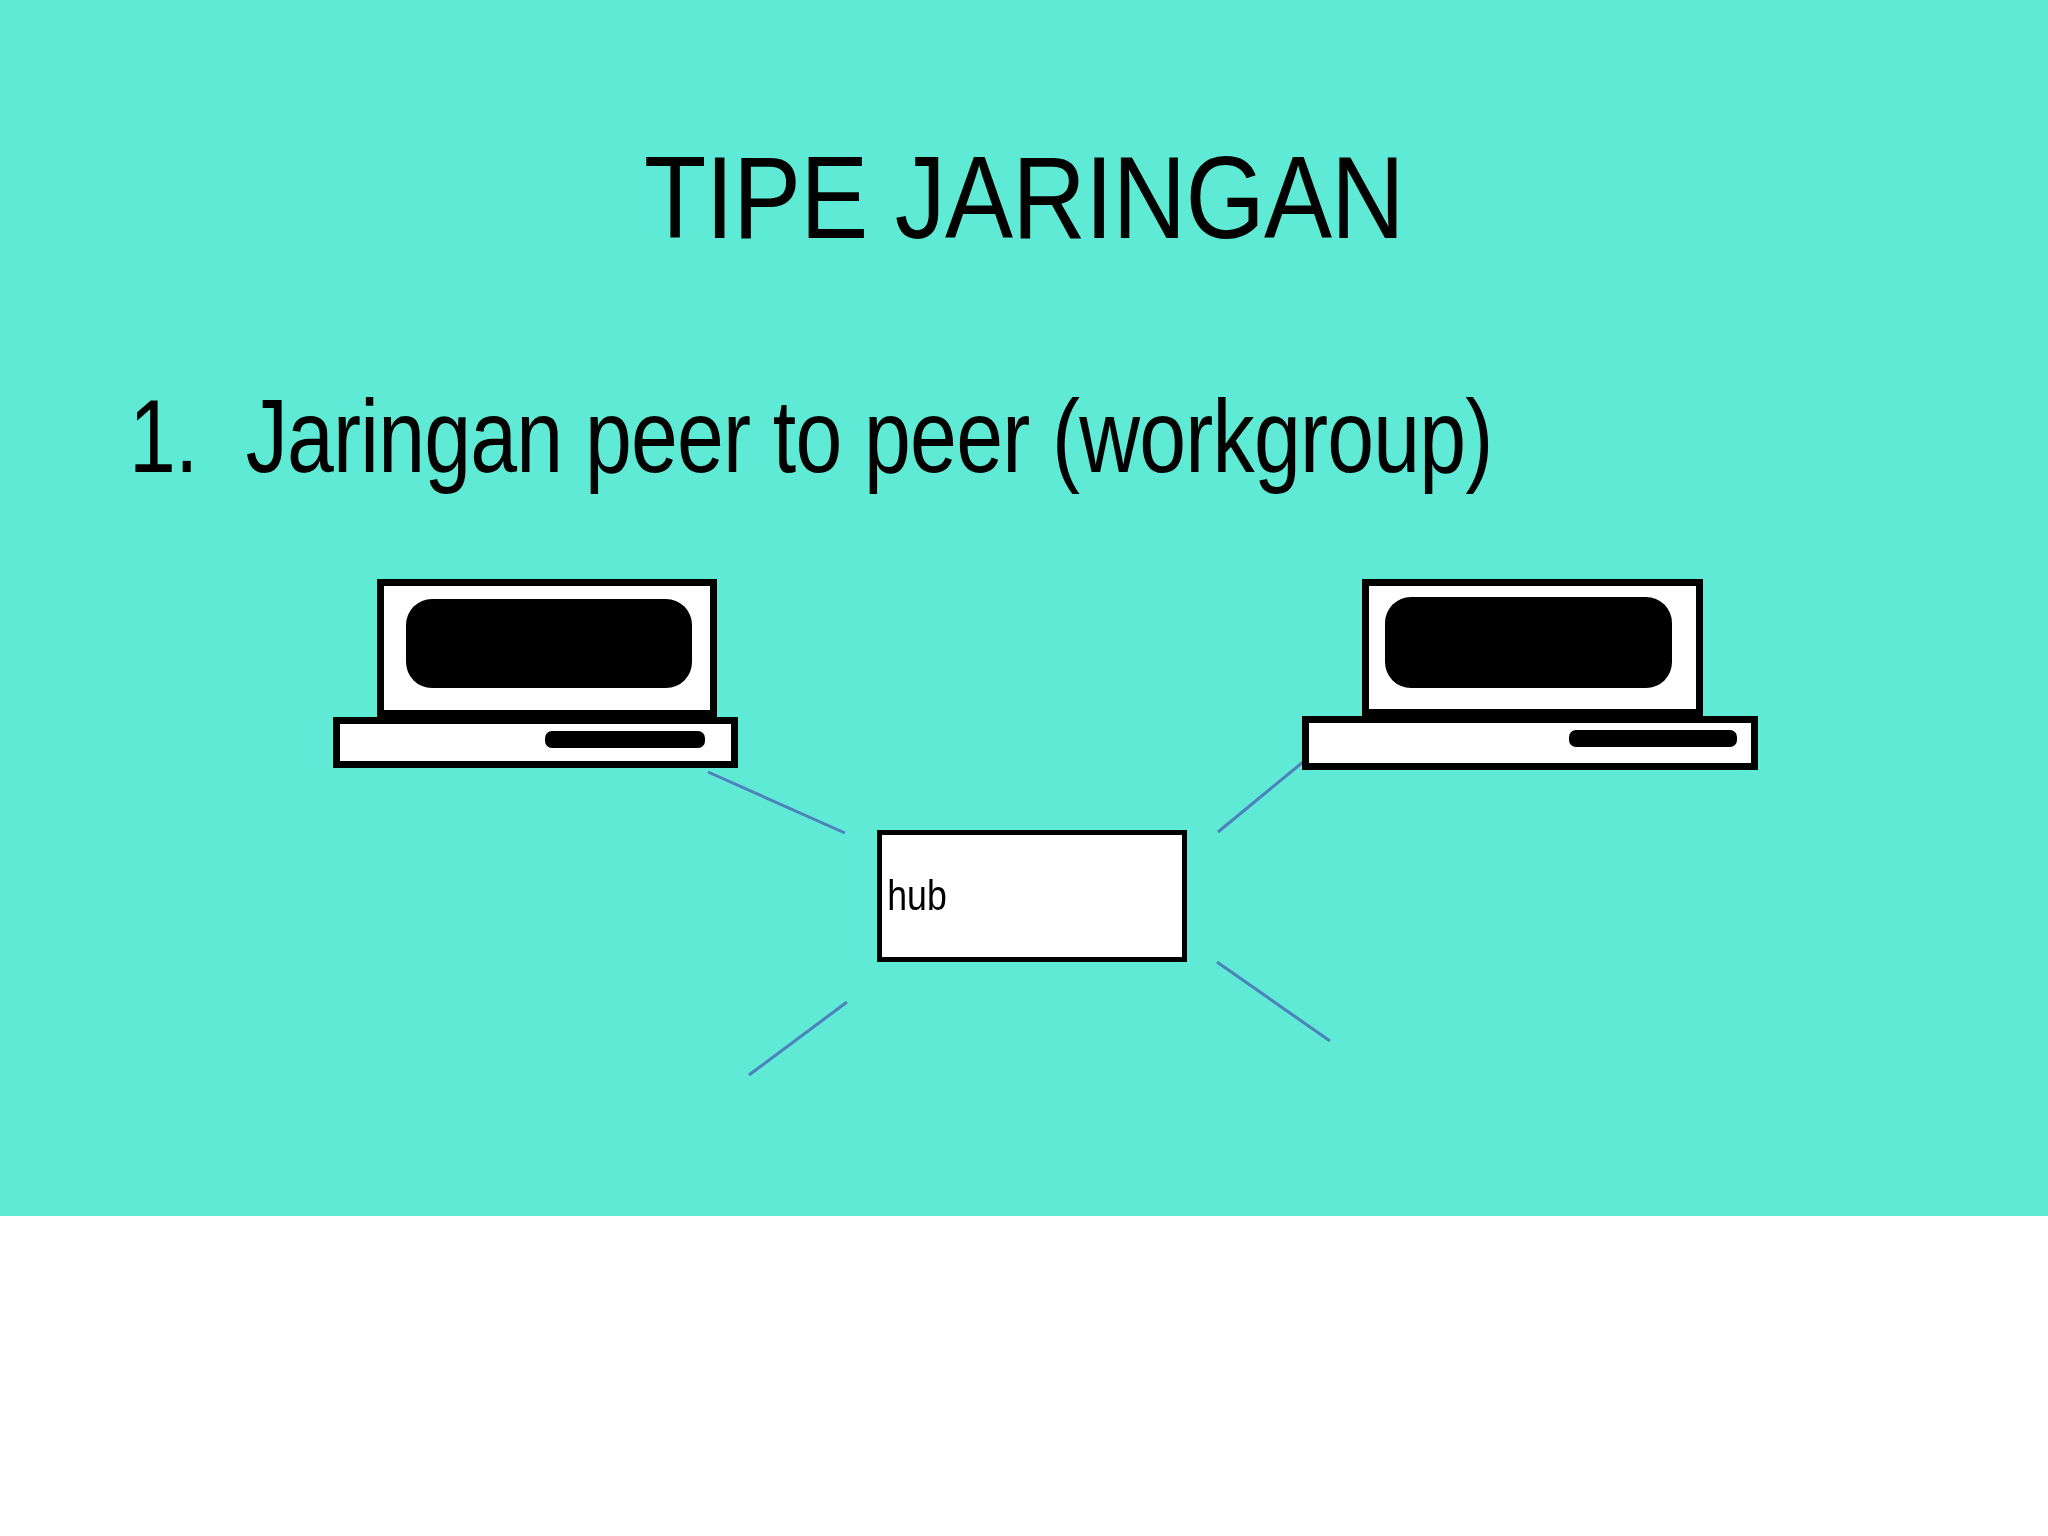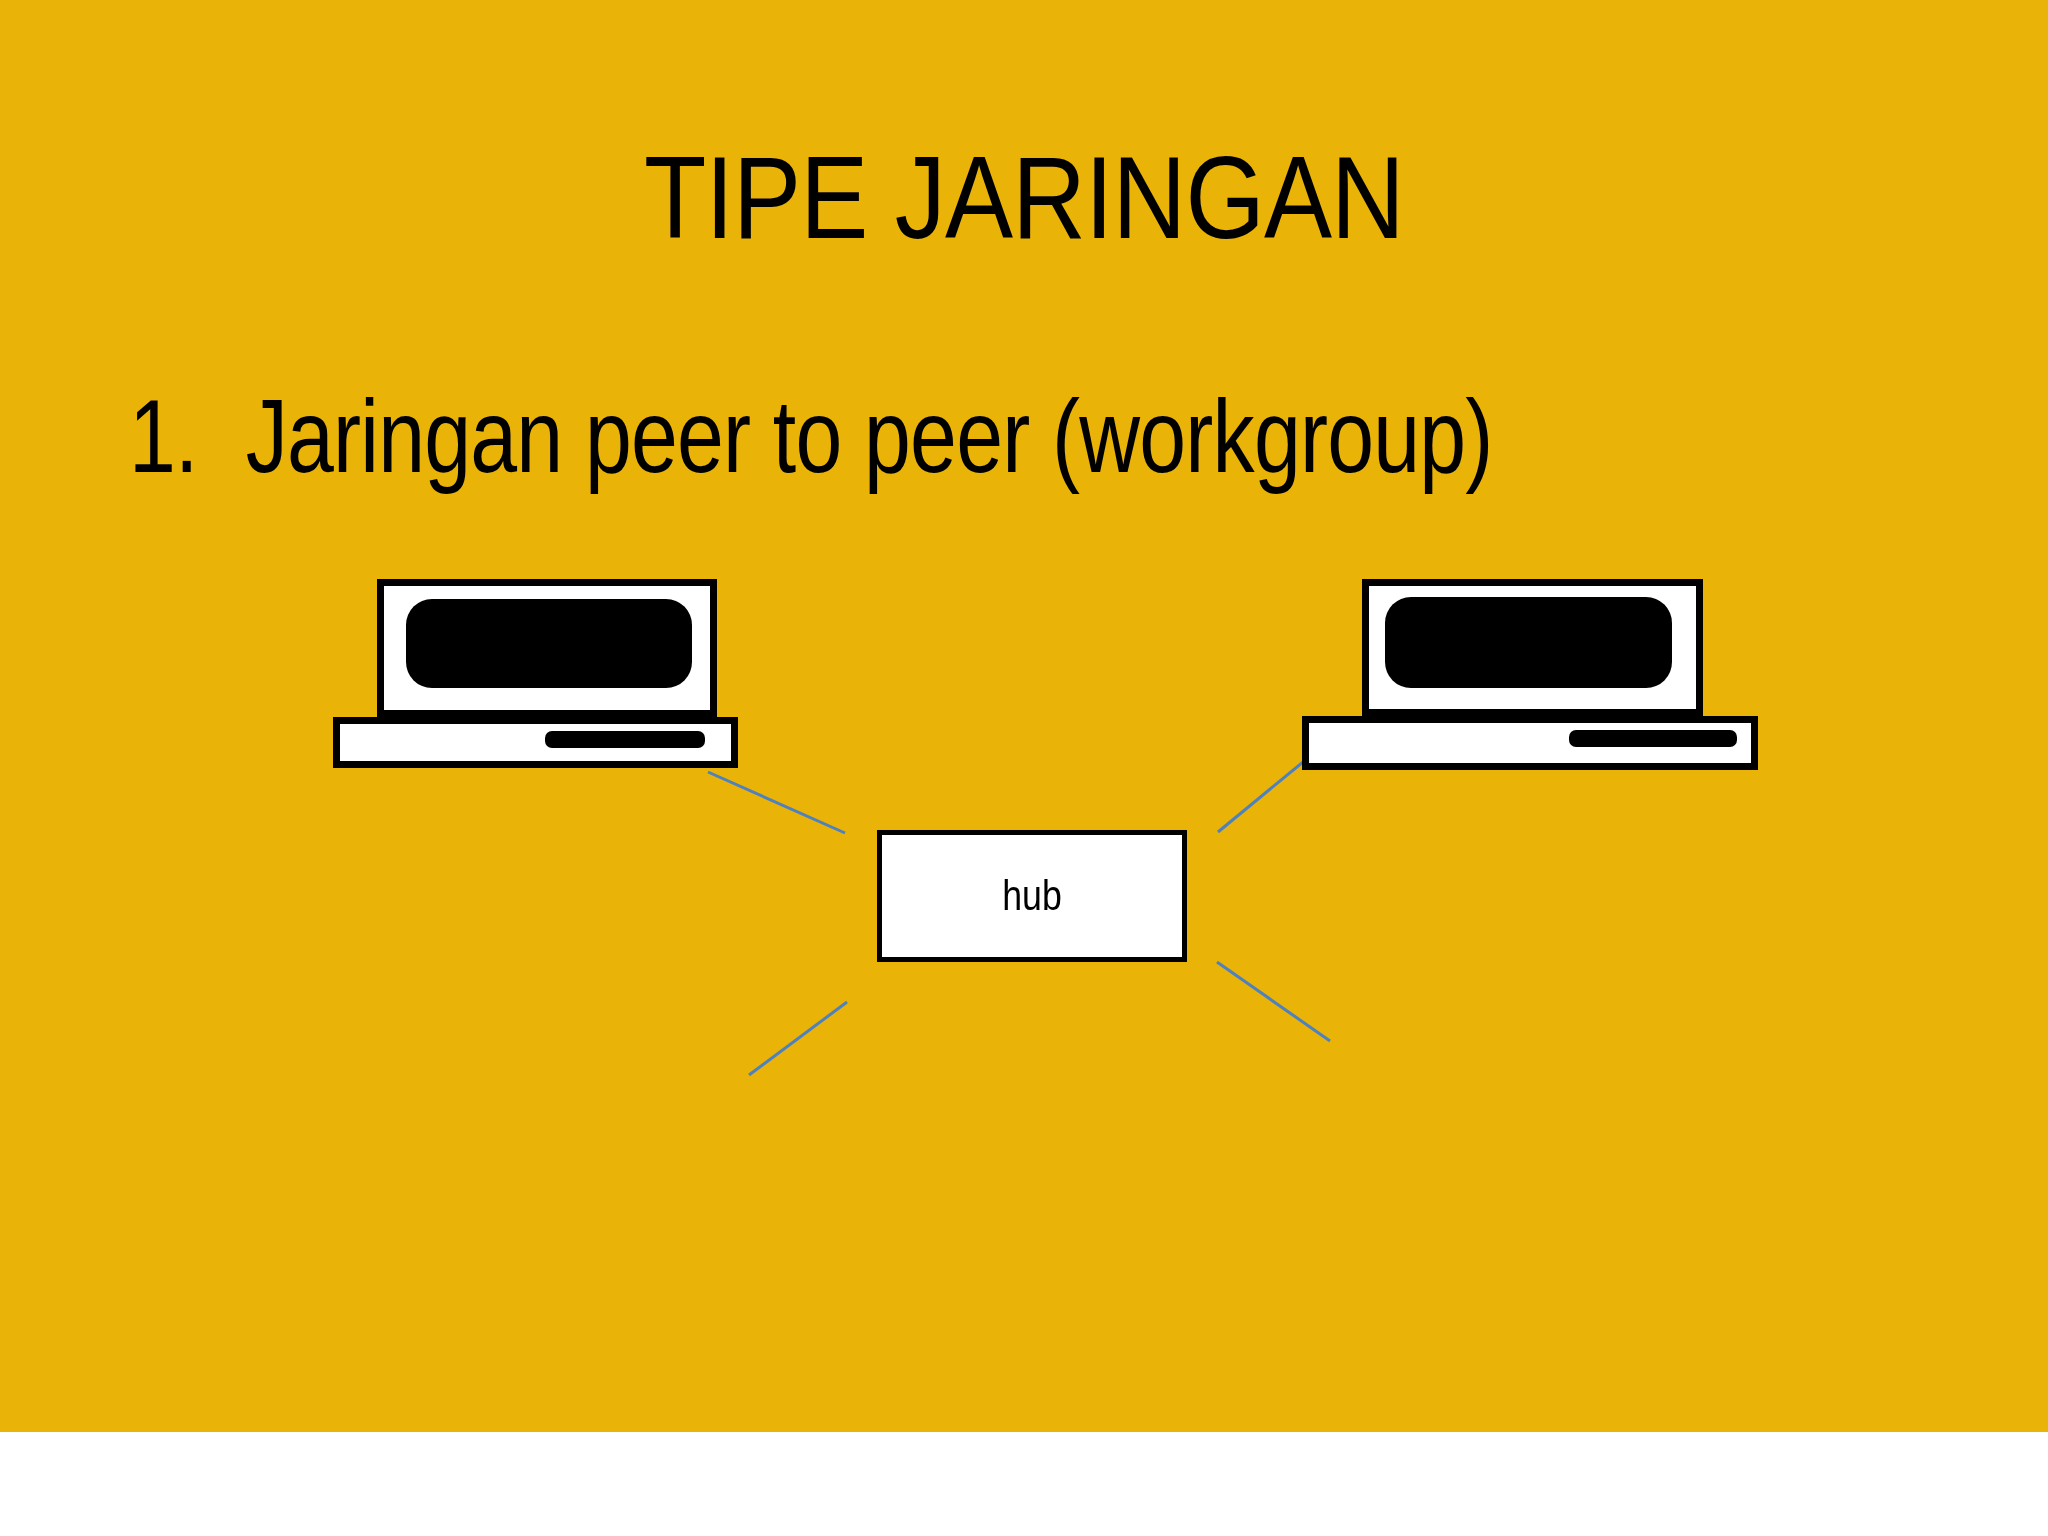--- a/index.html
+++ b/index.html
@@ -3,22 +3,22 @@
 <meta charset="utf-8">
 <style>
   html, body {
     margin: 0;
     padding: 0;
     background: #ffffff;
   }
   .slide {
     position: relative;
     width: 2048px;
-    height: 1432px;
-    background: #eab308;
+    height: 1216px;
+    background: #5eead4;
     overflow: hidden;
     font-family: "Liberation Sans", sans-serif;
     color: #000000;
   }
   .slide * { box-sizing: border-box; }
 
   
   .title {
     position: absolute;
     top: 129px;
@@ -90,21 +90,20 @@
   .hub-box {
     position: absolute;
     left: 877px;
     top: 830px;
     width: 310px;
     height: 132px;
     background: #ffffff;
     border: 5px solid #000000;
     display: flex;
     align-items: center;
-    justify-content: center;
   }
   .hub-label {
     font-size: 42px;
     line-height: 1;
     transform: scaleX(0.85);
     transform-origin: 50% 50%;
   }
 
   
   .overlay {

